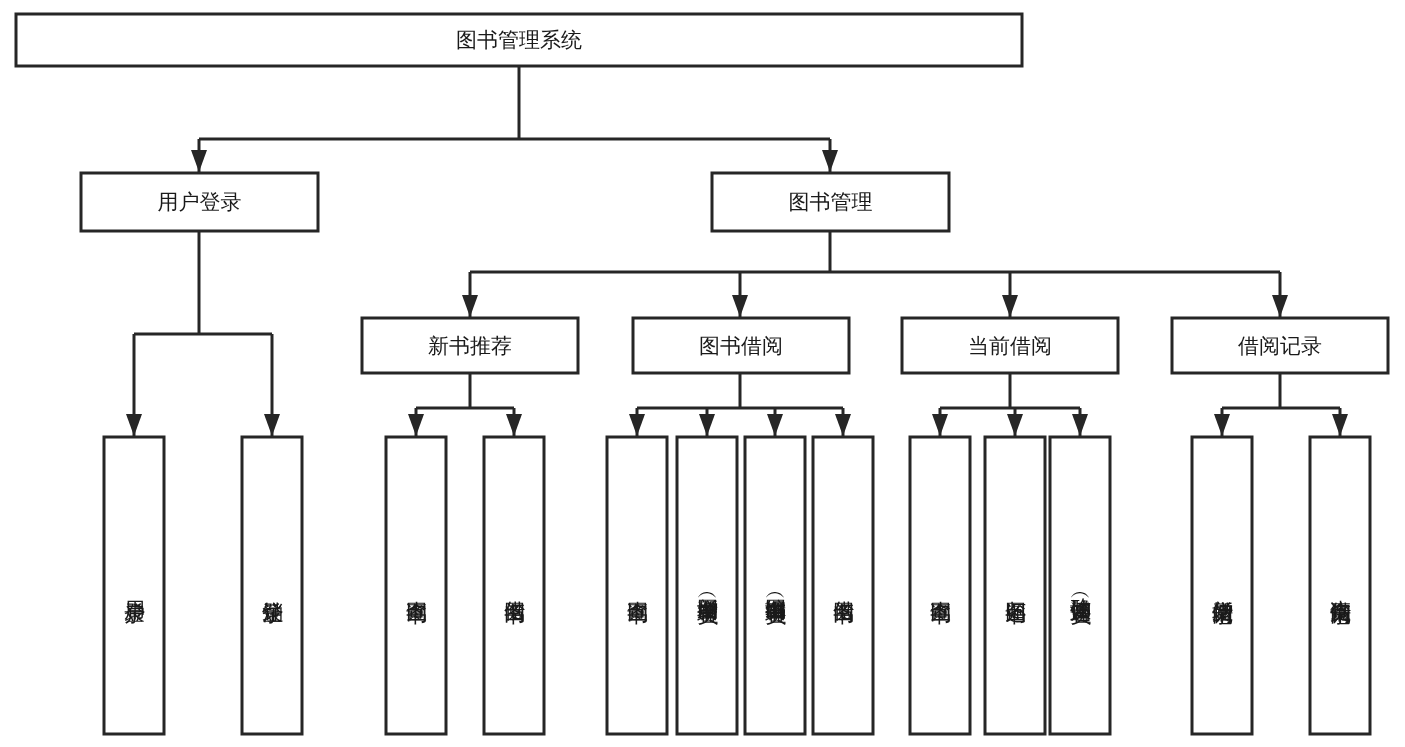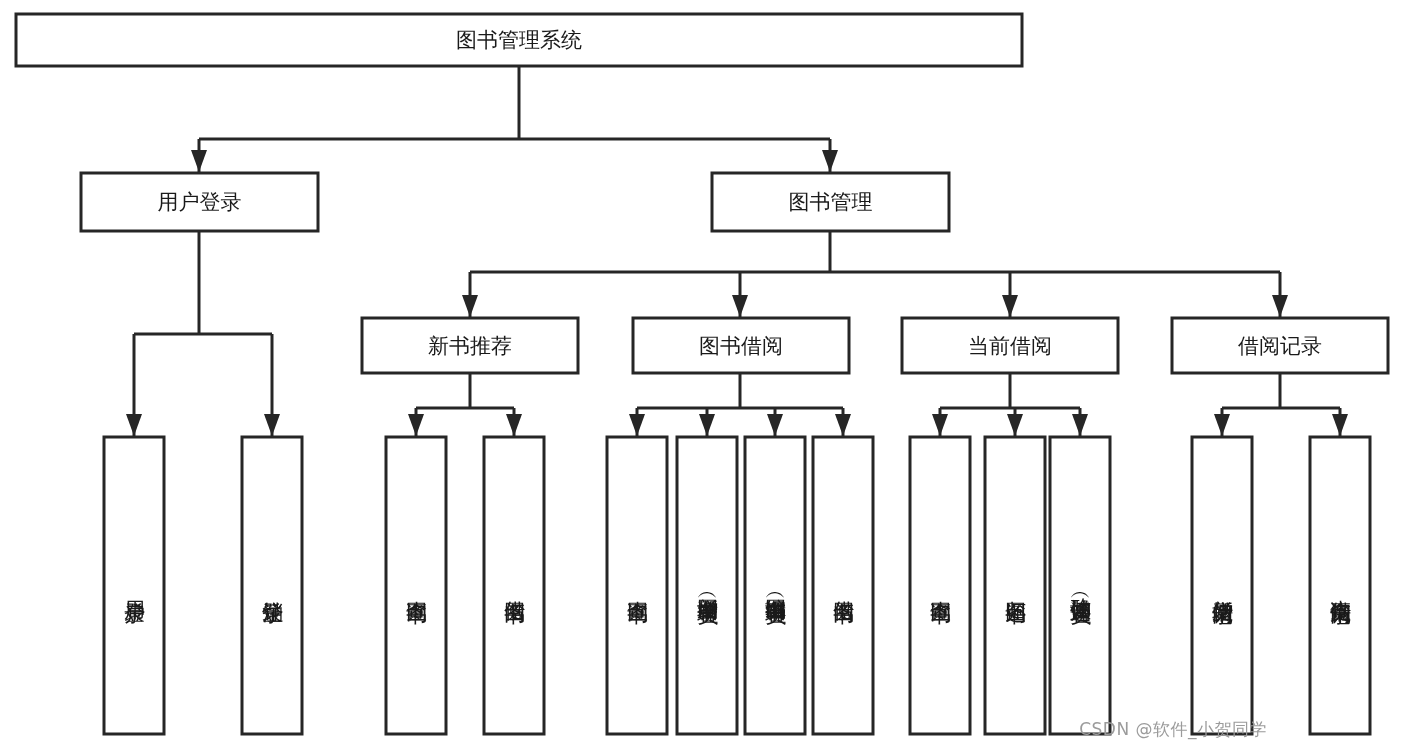--- a/index.html
+++ b/index.html
@@ -246,14 +246,13 @@
         <span class="vlabel">确认归还（管理员）</span>
       </div>
       <div class="vlabel-holder" style="left: 1192px; top: 437px; width: 60px; height: 297px;">
         <span class="vlabel">新增借阅记录</span>
       </div>
       <div class="vlabel-holder" style="left: 1310px; top: 437px; width: 60px; height: 297px;">
         <span class="vlabel">查询借阅记录</span>
       </div>
     </div>
 
-  <div class="watermark">CSDN @软件_小贺同学</div>
 </div>
 
 </body></html>

